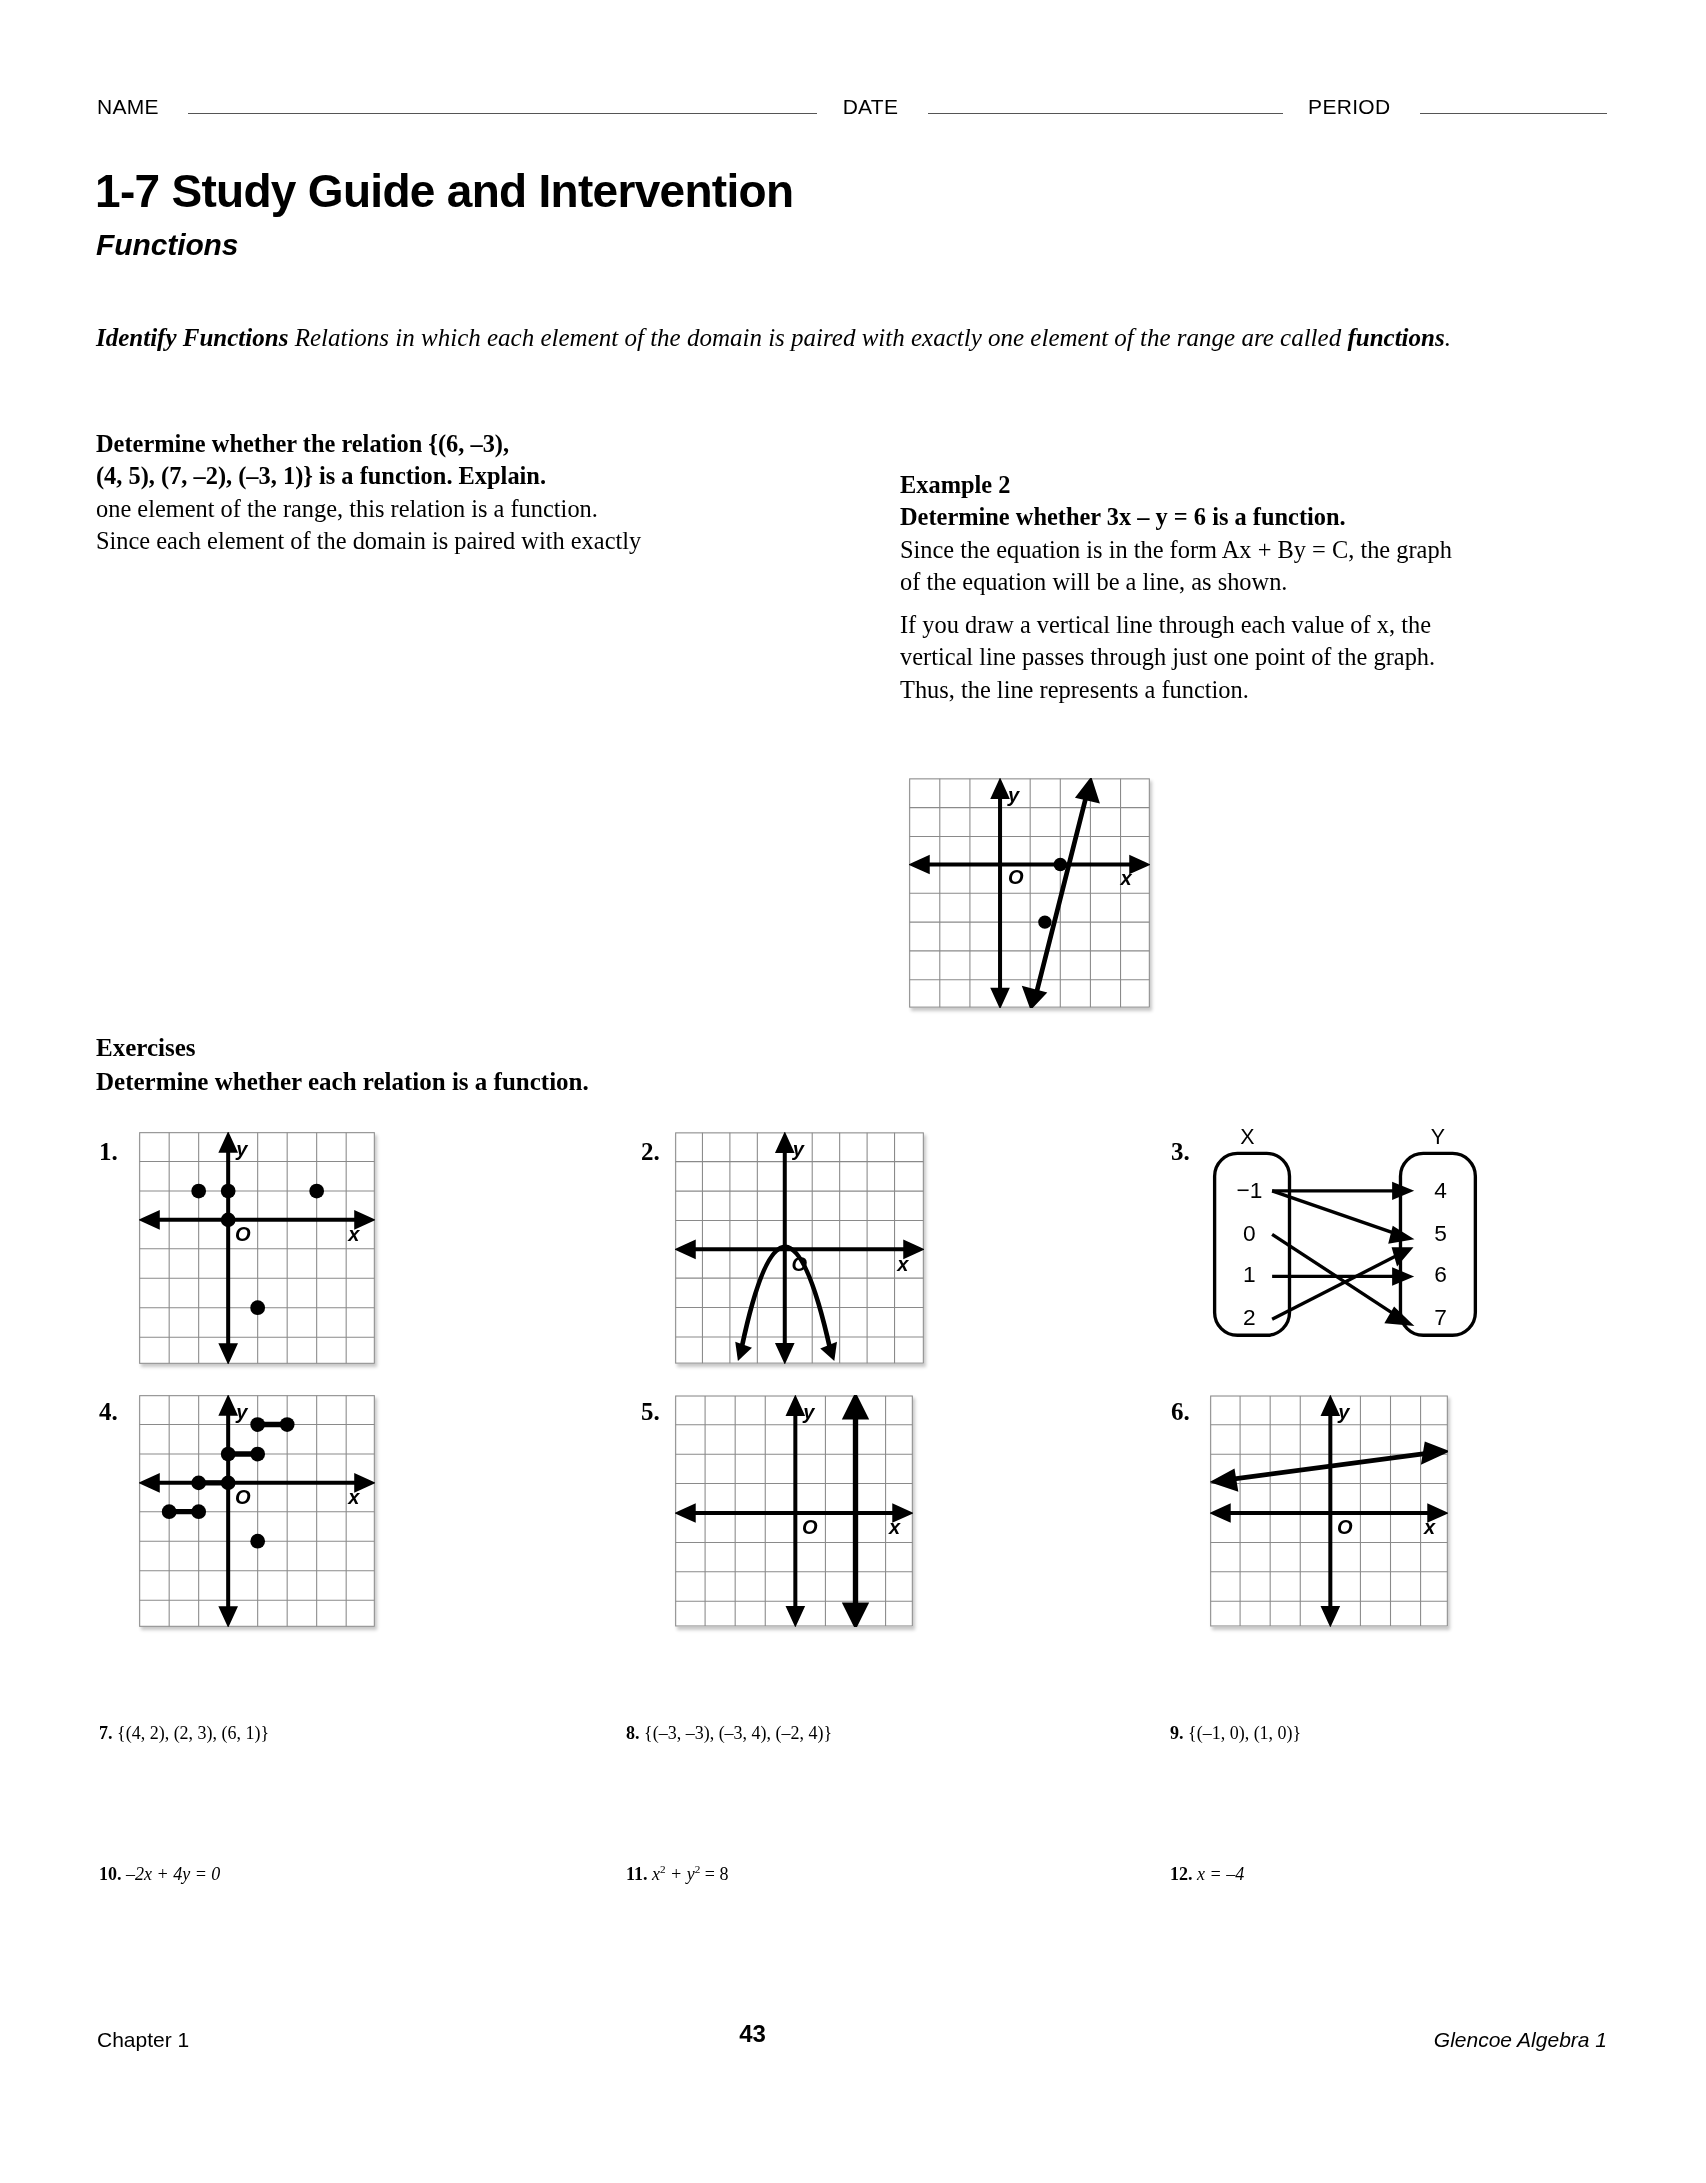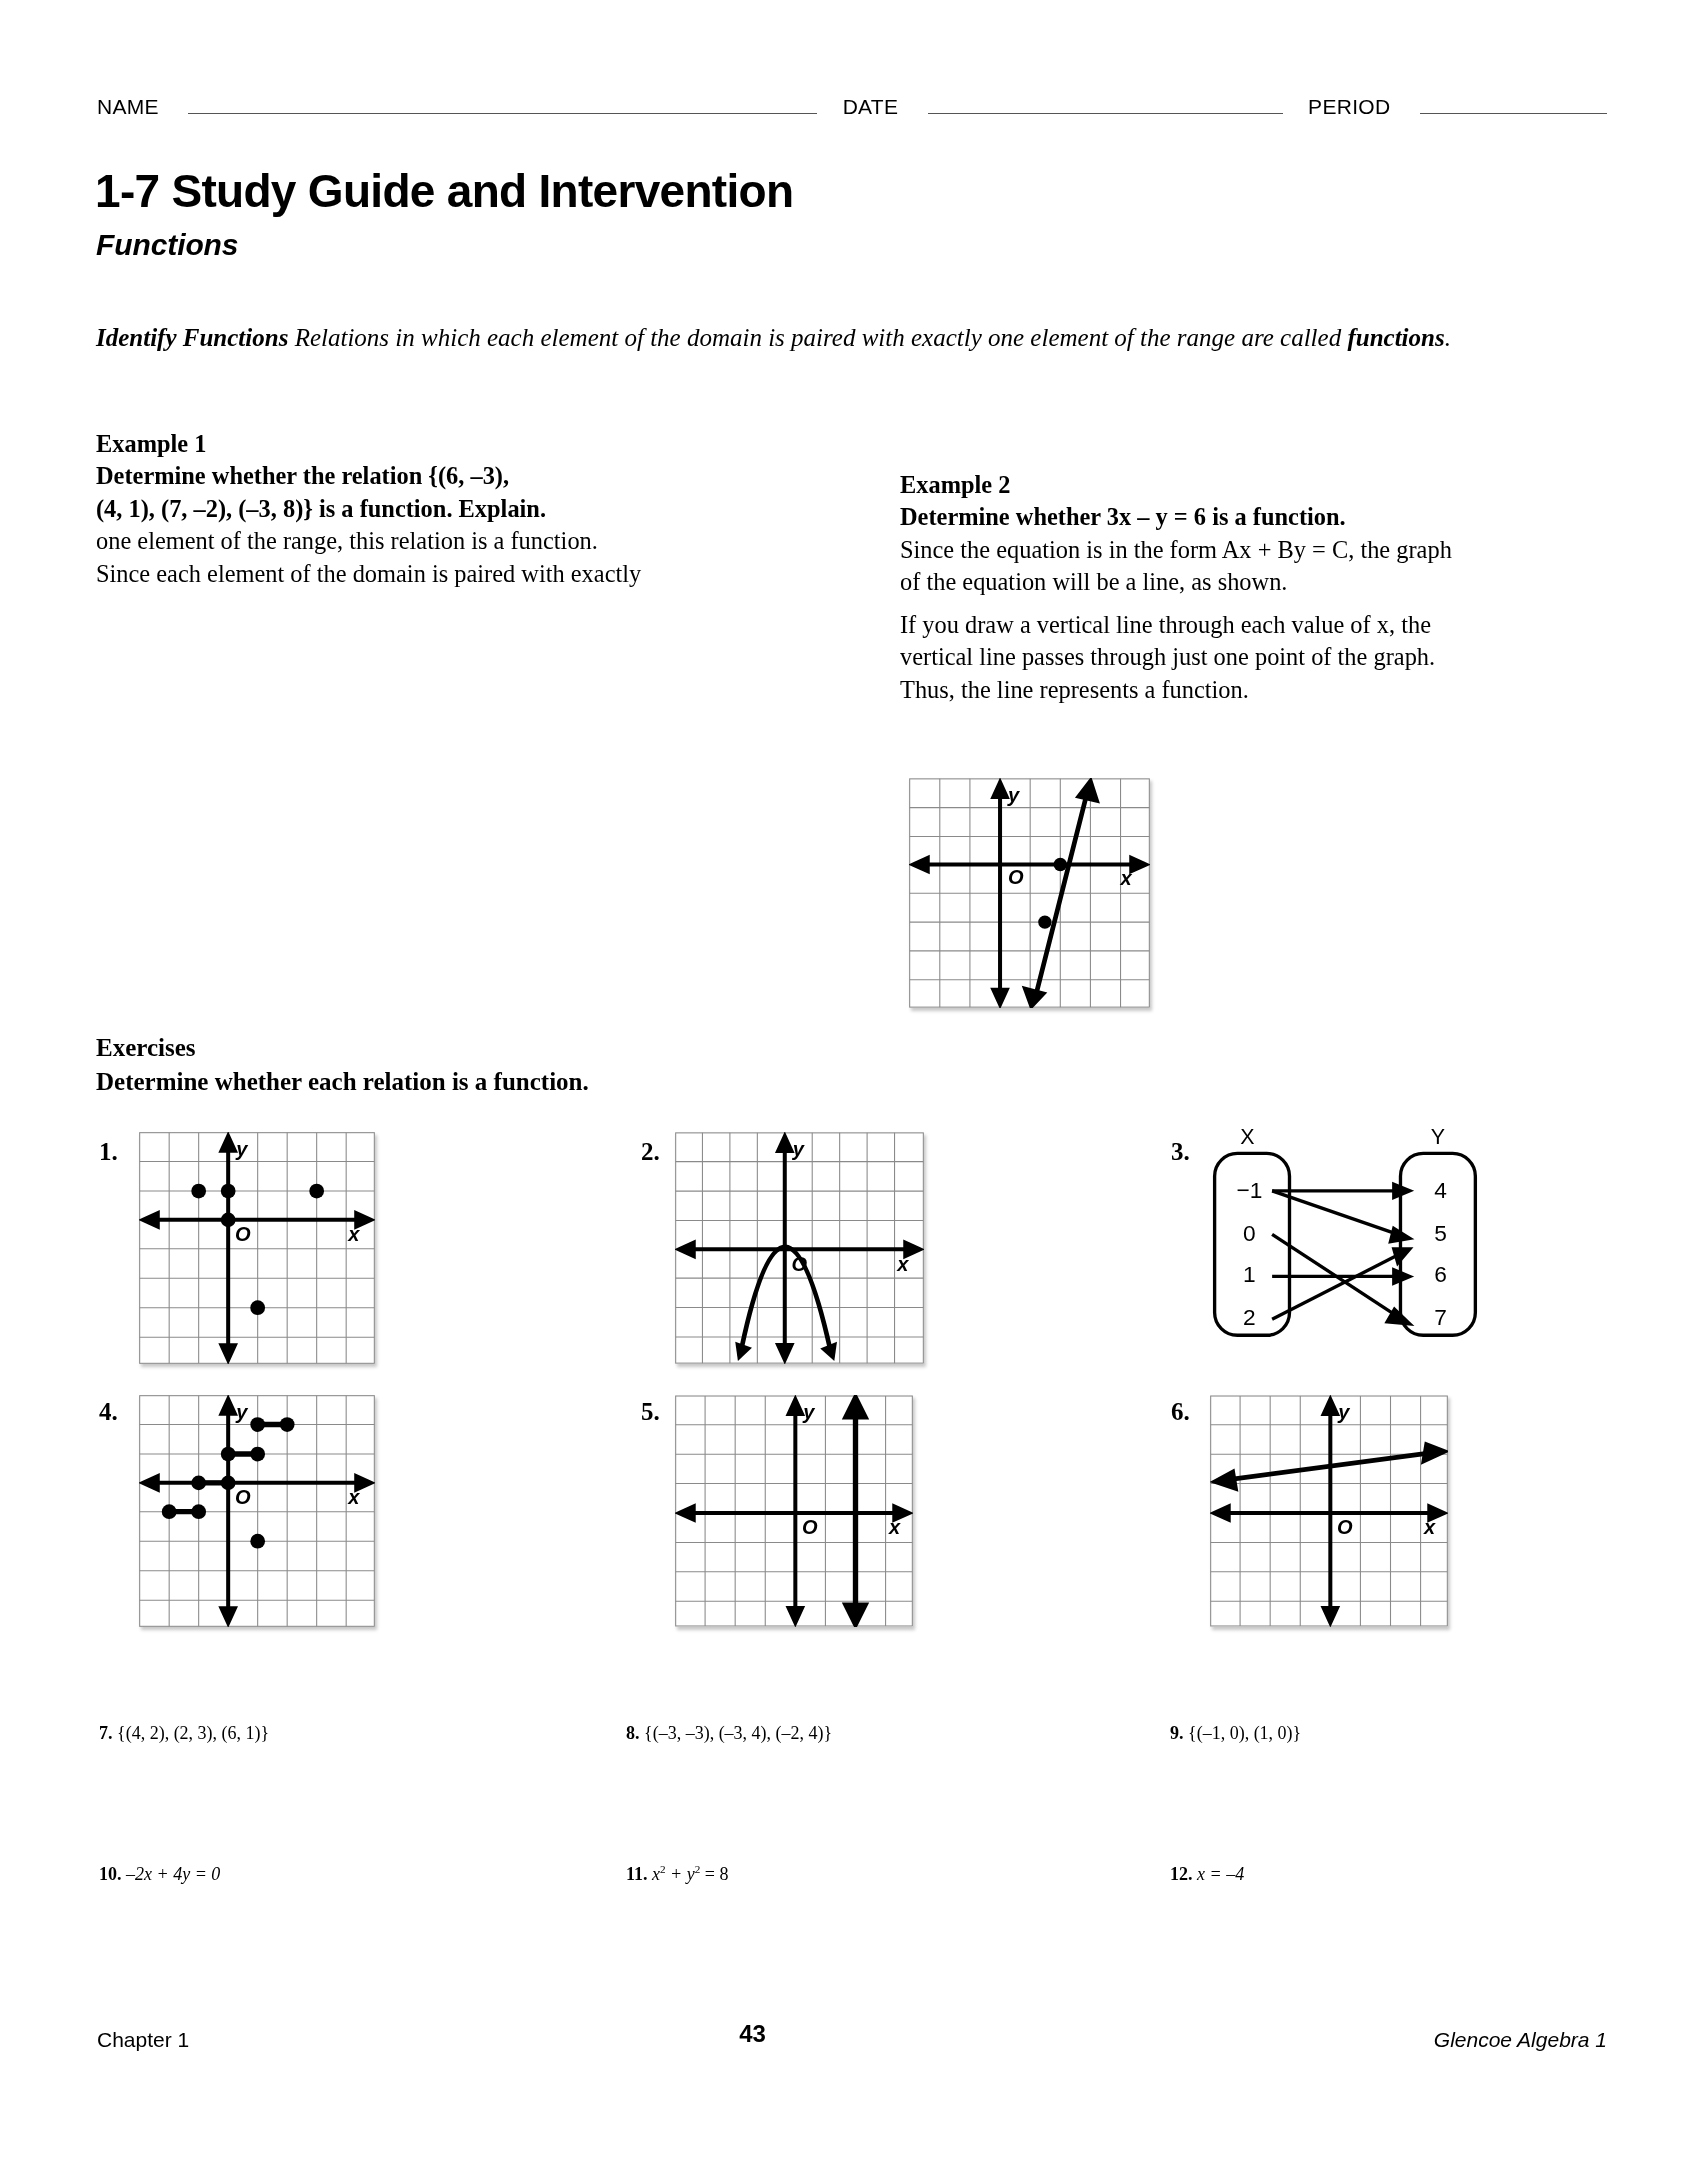--- a/index.html
+++ b/index.html
@@ -167,23 +167,22 @@
   </div>
 
   <div class="doc-title">1-7 Study Guide and Intervention</div>
   <div class="doc-subtitle">Functions</div>
 
   <div class="concept">
     <b>Identify Functions</b><span> Relations in which each element of the domain is paired with exactly one element of the range are called </span><b>functions</b><span>.</span>
   </div>
 
   <div class="ex-col ex1">
-    <div class="ex-head">Example 1</div>
     <div class="ex-prompt">Determine whether the relation {(6, –3),</div>
-    <div class="ex-prompt">(4, 1), (7, –2), (–3, 8)} is a function. Explain.</div>
+    <div class="ex-prompt">(4, 5), (7, –2), (–3, 1)} is a function. Explain.</div>
     <div class="ex-body">one element of the range, this relation is a function.</div>
     <div class="ex-body">Since each element of the domain is paired with exactly</div>
   </div>
 
   <div class="ex-col ex2">
     <div class="ex-head">Example 2</div>
     <div class="ex-prompt">Determine whether 3x – y = 6 is a function.</div>
     <div class="ex-body">Since the equation is in the form Ax + By = C, the graph</div>
     <div class="ex-body">of the equation will be a line, as shown.</div>
     <div class="ex-note">If you draw a vertical line through each value of x, the</div>

